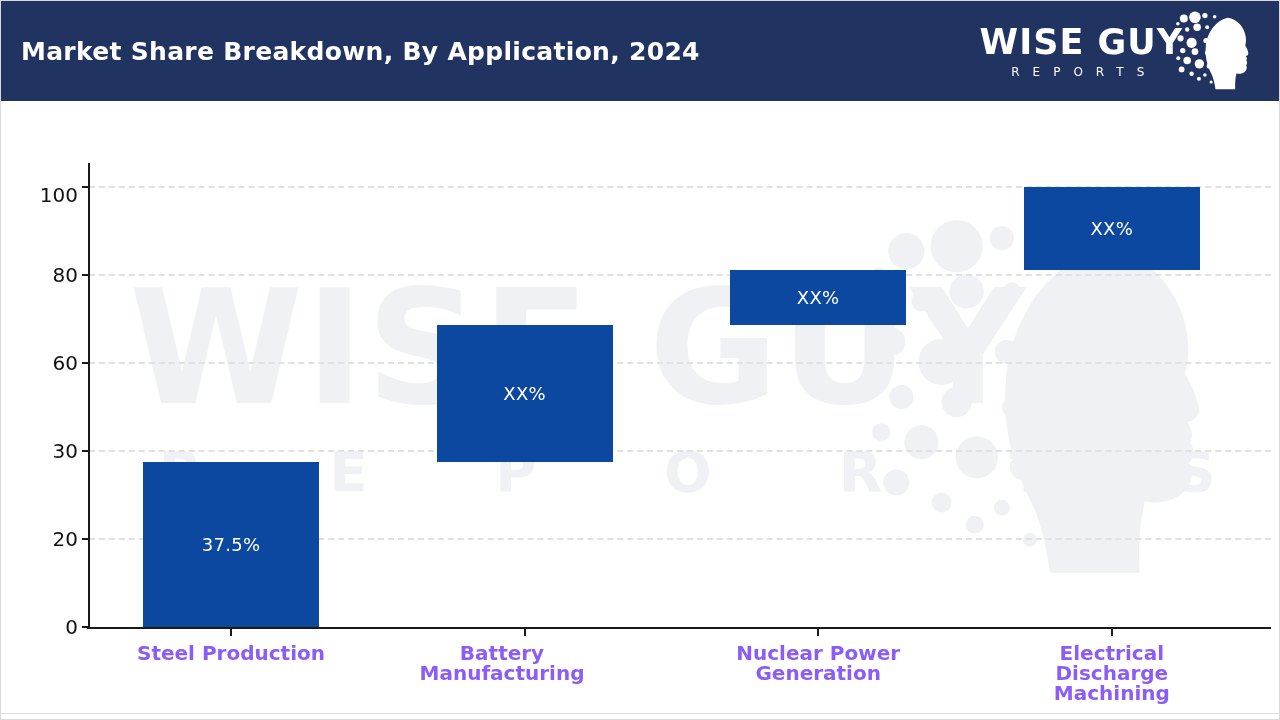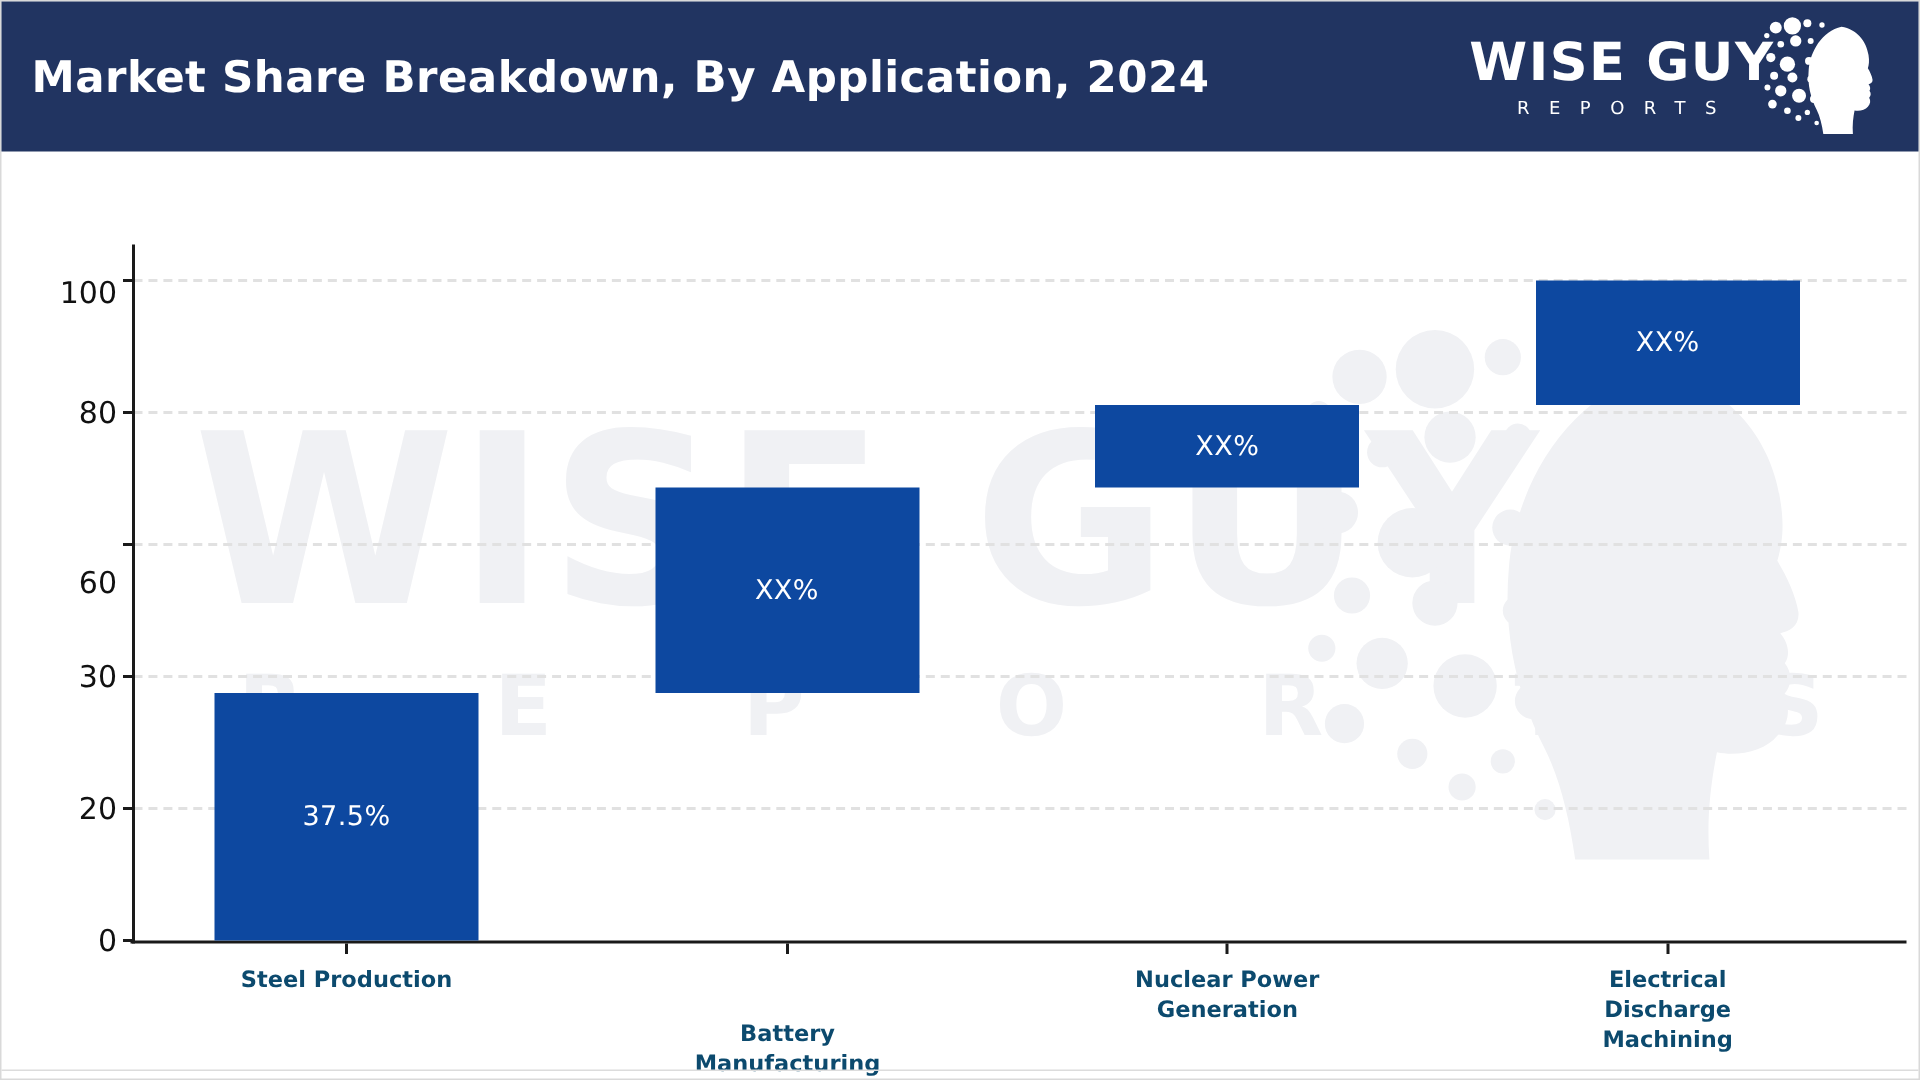--- a/index.html
+++ b/index.html
@@ -6,41 +6,41 @@
   body{
     width:1280px;height:720px;overflow:hidden;background:#ffffff;
     font-family:"DejaVu Sans","Liberation Sans",sans-serif;
   }
   .page{position:absolute;inset:0;width:1280px;height:720px;box-sizing:border-box;
         border:1px solid #d9d9d9;background:#ffffff}
   
   .hdr{position:absolute;top:0;left:0;right:0;height:100px;background:#213461;
        display:flex;align-items:center;justify-content:space-between;
        padding:0 26px 0 20px;box-sizing:border-box;z-index:5}
-  .title{color:#ffffff;font-size:29px;font-weight:bold;letter-spacing:.3px;margin:0;white-space:nowrap}
+  .title{color:#ffffff;font-size:25px;font-weight:bold;letter-spacing:.3px;margin:0;white-space:nowrap}
   .logo{display:flex;align-items:center;color:#ffffff}
   .logo-text{display:flex;flex-direction:column;align-items:center;line-height:1}
   .logo-main{font-size:35px;font-weight:600;letter-spacing:1px;white-space:nowrap}
   .logo-sub{font-size:12px;font-weight:500;letter-spacing:13px;margin-top:6px;text-indent:6px;white-space:nowrap}
   .logo-face{width:86px;height:82px;color:#ffffff;margin-left:-16px;flex:0 0 auto}
   
   .wm1{position:absolute;left:128px;top:268px;font-size:158px;font-weight:600;
        color:#f0f1f4;letter-spacing:2px;white-space:nowrap;z-index:0;line-height:1}
   .wm2{position:absolute;left:158px;top:443px;font-size:56px;font-weight:600;
        color:#f0f1f4;letter-spacing:54px;white-space:nowrap;z-index:0;line-height:1}
   .wmface{position:absolute;left:848px;top:212px;width:352px;height:372px;color:#f0f1f4;z-index:0}
   
   .gridline{position:absolute;height:0;border-top:2px dashed #e1e1e1;z-index:1}
   .yaxis,.xaxis{position:absolute;background:#1a1a1a;z-index:2}
   .ytickmark{position:absolute;width:7px;height:2px;background:#1a1a1a;z-index:2}
   .xtickmark{position:absolute;width:2px;height:7px;background:#1a1a1a;z-index:2}
   .ylabel{position:absolute;width:54px;text-align:right;font-size:20px;color:#111;z-index:2;line-height:26px}
   .bar{position:absolute;display:flex;align-items:center;justify-content:center;z-index:3}
   .bar-label{color:#ffffff;font-weight:normal;font-size:18px;letter-spacing:.3px}
-  .catlabel{position:absolute;text-align:center;font-weight:bold;font-size:15px;line-height:20px;color:#0c4a6e;z-index:3}
+  .catlabel{position:absolute;text-align:center;font-weight:bold;font-size:20px;line-height:20px;color:#8b5cf6;z-index:3}
   .footer-line{position:absolute;left:0;right:0;top:712px;height:1px;background:#dcdcdc;z-index:4}
 </style>
 </head>
 <body>
 
 <svg width="0" height="0" style="position:absolute" aria-hidden="true">
   <defs>
     <g id="wgface" fill="currentColor">
       <circle cx="57" cy="38" r="18"></circle>
         <circle cx="107" cy="33" r="26"></circle>
@@ -103,41 +103,41 @@
       <div class="ytickmark" style="left: 81px; top: 625px;"></div>
       <div class="ylabel" style="left: 23px; top: 613px;">0</div>
       <div class="gridline" style="left: 88px; top: 537px; width: 1182px; border-top-color: rgb(225, 225, 225);"></div>
       <div class="ytickmark" style="left: 81px; top: 537px;"></div>
       <div class="ylabel" style="left: 23px; top: 525px;">20</div>
       <div class="gridline" style="left: 88px; top: 449px; width: 1182px; border-top-color: rgb(225, 225, 225);"></div>
       <div class="ytickmark" style="left: 81px; top: 449px;"></div>
       <div class="ylabel" style="left: 23px; top: 437px;">30</div>
       <div class="gridline" style="left: 88px; top: 361px; width: 1182px; border-top-color: rgb(225, 225, 225);"></div>
       <div class="ytickmark" style="left: 81px; top: 361px;"></div>
-      <div class="ylabel" style="left: 23px; top: 349px; margin-top: 25px;">60</div>
+      <div class="ylabel" style="left: 23px; top: 349px;">60</div>
       <div class="gridline" style="left: 88px; top: 273px; width: 1182px; border-top-color: rgb(225, 225, 225);"></div>
       <div class="ytickmark" style="left: 81px; top: 273px;"></div>
       <div class="ylabel" style="left: 23px; top: 261px;">80</div>
       <div class="gridline" style="left: 88px; top: 185px; width: 1182px; border-top-color: rgb(225, 225, 225);"></div>
       <div class="ytickmark" style="left: 81px; top: 185px;"></div>
       <div class="ylabel" style="left: 23px; top: 181px;">100</div>
       <div class="yaxis" style="left: 87px; top: 162px; width: 2px; height: 466px;"></div>
       <div class="xaxis" style="left: 86px; top: 626px; width: 1184px; height: 2px;"></div>
       <div class="bar" style="left: 142px; top: 461px; width: 176px; height: 165px; background: rgb(13, 72, 160);">
         <span class="bar-label">37.5%</span>
       </div>
       <div class="xtickmark" style="left: 229px; top: 628px;"></div>
       <div class="catlabel" style="left: 115px; top: 642px; width: 230px;">
         <div>Steel Production</div>
       </div>
       <div class="bar" style="left: 435.6px; top: 323.5px; width: 176px; height: 137.5px; background: rgb(13, 72, 160);">
         <span class="bar-label">XX%</span>
       </div>
       <div class="xtickmark" style="left: 522.6px; top: 628px;"></div>
-      <div class="catlabel" style="left: 409px; top: 642px; width: 230px; margin-top: 36px;">
+      <div class="catlabel" style="left: 386px; top: 642px; width: 230px;">
         <div>Battery</div>
         <div>Manufacturing</div>
       </div>
       <div class="bar" style="left: 729.2px; top: 268.5px; width: 176px; height: 55px; background: rgb(13, 72, 160);">
         <span class="bar-label">XX%</span>
       </div>
       <div class="xtickmark" style="left: 816.2px; top: 628px;"></div>
       <div class="catlabel" style="left: 702.2px; top: 642px; width: 230px;">
         <div>Nuclear Power</div>
         <div>Generation</div>

